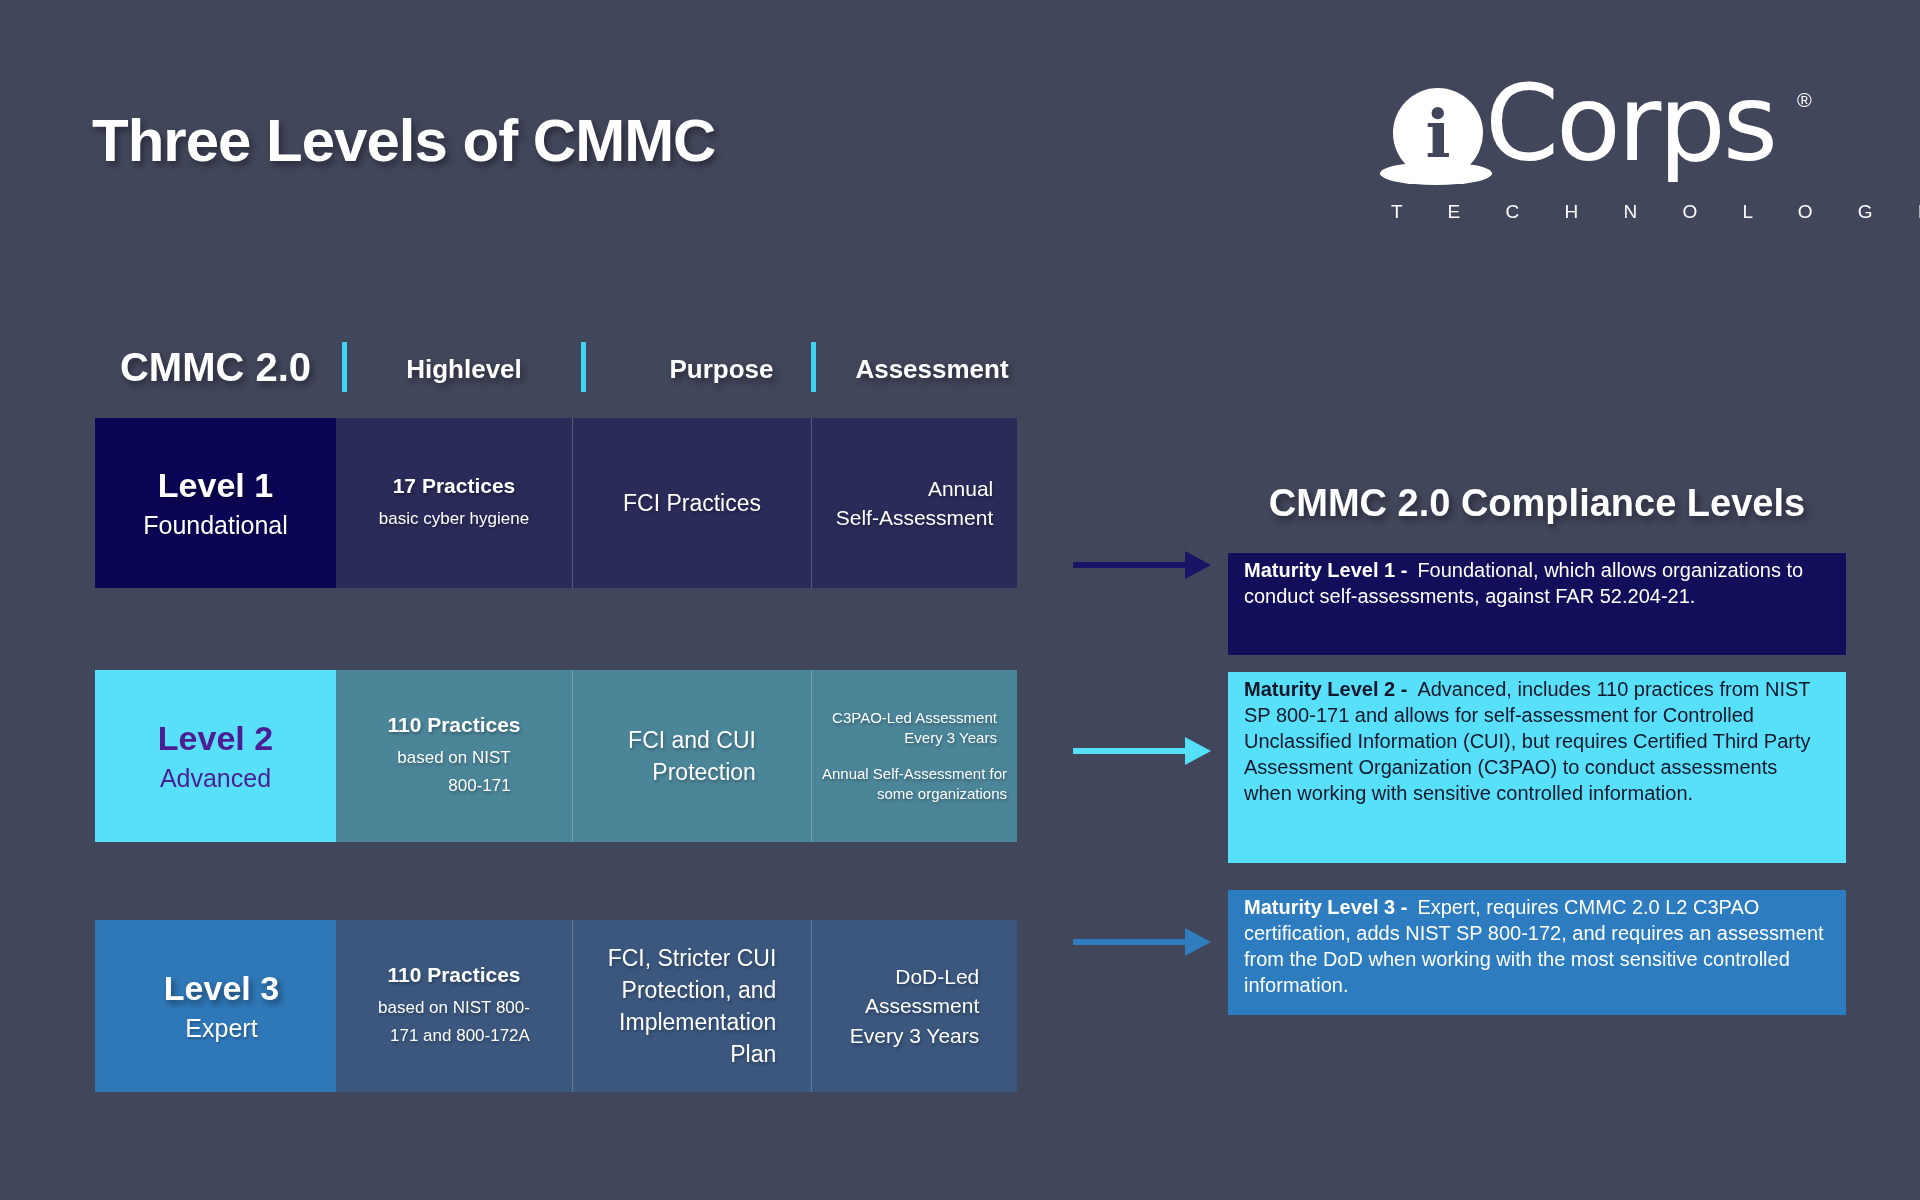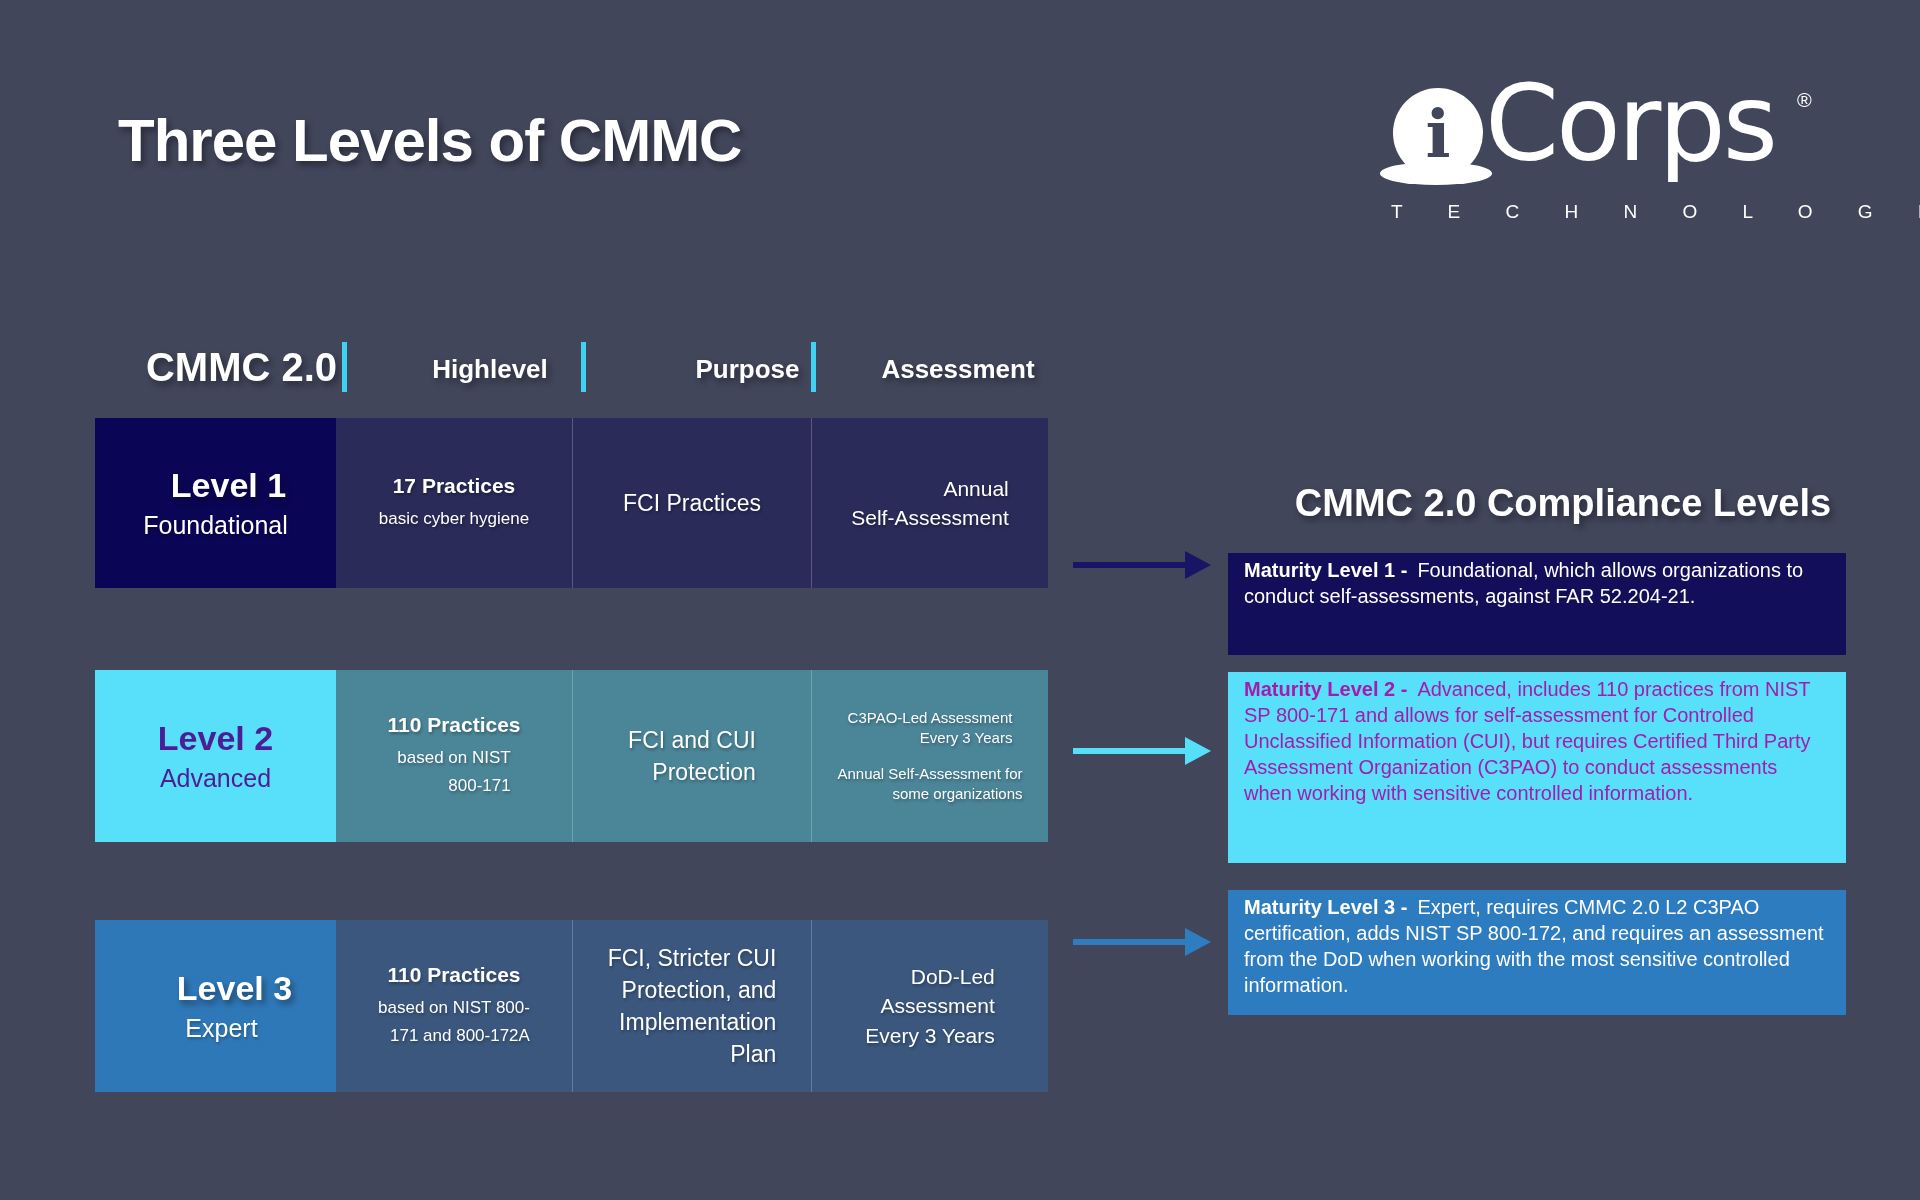--- a/index.html
+++ b/index.html
@@ -3,21 +3,21 @@
 <meta charset="utf-8">
 <style>
   * { margin:0; padding:0; box-sizing:border-box; }
   html,body { background:#2c3040; }
   .canvas {
     position:relative; width:1920px; height:1200px; overflow:hidden;
     background:#42465a;
     font-family:"Liberation Sans", sans-serif;
     color:#ffffff;
   }
-  .sh-big   { text-shadow:3px 4px 6px rgba(10,12,20,.45);margin-left:26px; }
+  .sh-big   { text-shadow:3px 4px 6px rgba(10,12,20,.45); }
   .sh-small { text-shadow:1px 2px 3px rgba(0,0,0,.30); }
 
   
   .page-title {
     position:absolute; left:92px; top:106px;
     font-size:60px; font-weight:bold; letter-spacing:-1px;
   }
 
   
   .logo { position:absolute; left:1385px; top:83px; width:440px; height:140px; }
@@ -65,21 +65,21 @@
   .row1 { top:418px; height:170px; }
   .row2 { top:670px; height:172px; }
   .row3 { top:920px; height:172px; }
   .cell {
     display:flex; flex-direction:column; justify-content:center; align-items:center;
     text-align:right;
   }
   .c-level { width:241px; }
   .c-hl    { width:236px; }
   .c-pur   { width:239px; border-left:1px solid rgba(255,255,255,.22); }
-  .c-as    { width:237px; border-left:1px solid rgba(255,255,255,.22); }
+  .c-as    { width:206px; border-left:1px solid rgba(255,255,255,.22); }
 
   .row1 .cell { background:#2a2b58; }
   .row2 .cell { background:#4b8598; }
   .row3 .cell { background:#3b577e; }
   .row1 .c-level { background:#0b0556; }
   .row2 .c-level { background:#58dffa; color:#4c1d95; }
   .row3 .c-level { background:#2f78b8;padding-left:12px; }
 
   .lv-title { font-size:34px; font-weight:bold; }
   .lv-sub   { font-size:25px; margin-top:6px; }
@@ -93,21 +93,21 @@
   
   .panel-title {
     position:absolute; left:1228px; top:482px; width:618px;
     font-size:38px; font-weight:bold; text-align:center;
   }
   .mbox {
     position:absolute; left:1228px; width:618px;
     padding:4px 16px; font-size:20px; line-height:1.3;
   }
   .mbox1 { top:553px; height:102px; background:#120e59; }
-  .mbox2 { top:672px; height:191px; background:#58dffa; color:#a21caf; }
+  .mbox2 { top:672px; height:191px; background:#58dffa; color:#0f172a; }
   .mbox3 { top:890px; height:125px; background:#2e7cc0; }
   .mlabel { font-weight:bold; margin-right:10px; }
 
   
   .arrow { position:absolute; left:1073px; display:flex; align-items:center; }
   .arrow .stem { width:112px; height:6px; }
   .arrow .head {
     width:0; height:0;
     border-top:14px solid transparent; border-bottom:14px solid transparent;
   }

